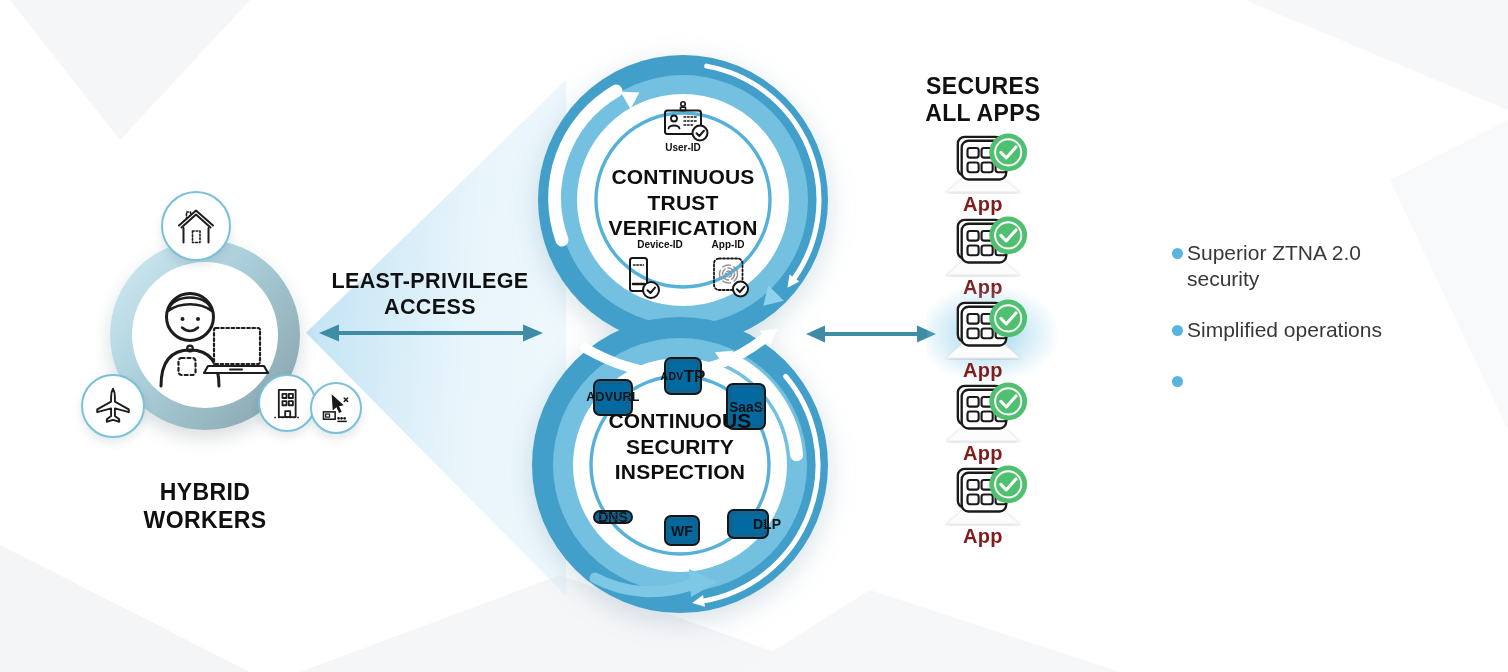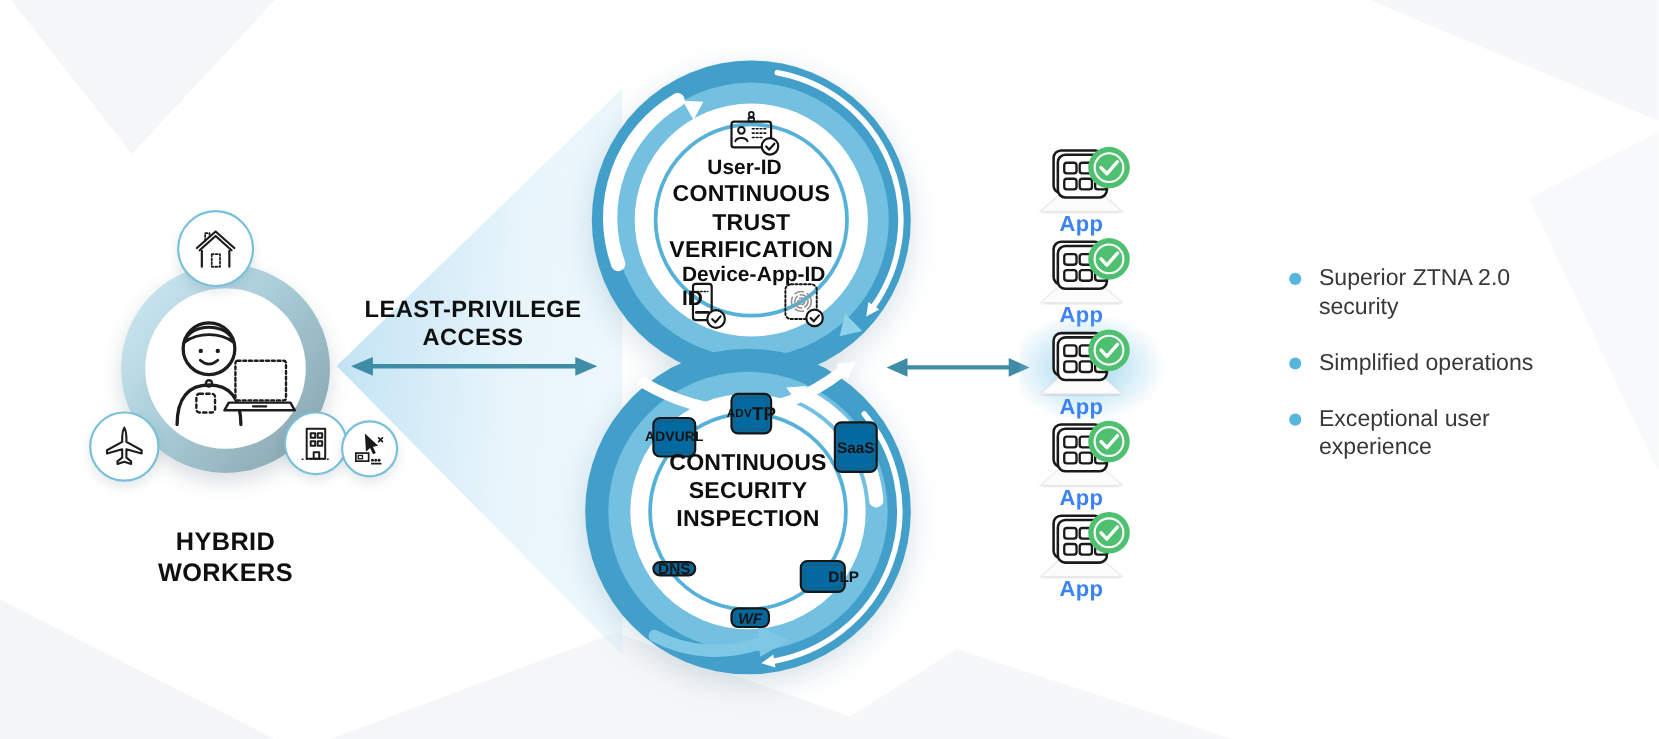--- a/index.html
+++ b/index.html
@@ -10,21 +10,21 @@
   .bgpoly{position:absolute;z-index:0;}
   
   .beam{position:absolute;left:306px;top:80px;width:260px;height:516px;z-index:1;
         clip-path:polygon(0% 49%,100% 0%,100% 100%);
         background:linear-gradient(95deg,rgba(172,217,239,0.78) 0%,rgba(205,233,247,0.45) 60%,rgba(214,238,249,0.38) 100%);}
   .fig8{position:absolute;left:515px;top:38px;z-index:2;filter:drop-shadow(0 8px 14px rgba(30,90,120,.18));}
   
   .h-black{font-weight:700;color:#101010;text-align:center;letter-spacing:.4px;}
   .circle-title{position:absolute;z-index:4;font-weight:700;font-size:21px;line-height:25.5px;
                 letter-spacing:.2px;text-align:center;color:#0e0e0e;}
-  .id-label{position:absolute;z-index:4;font-weight:700;font-size:19px;text-align:left;color:#0e0e0e;}
+  .id-label{position:absolute;z-index:4;font-weight:700;font-size:10px;text-align:center;color:#0e0e0e;}
   
   .badge{position:absolute;z-index:4;background:#0369a1;border:2px solid #161616;border-radius:7px;
          display:flex;flex-direction:row;align-items:center;justify-content:center;box-sizing:border-box;}
   .badge::before{content:"";position:absolute;inset:2px;border:1.3px dotted #4a4a4a;border-radius:4px;pointer-events:none;}
   .b-sm{font-size:10.5px;font-weight:700;line-height:11px;letter-spacing:.3px;}
   .b-lg{font-size:17px;font-weight:700;line-height:15px;}
   .b-md{font-size:12.5px;font-weight:700;line-height:13px;letter-spacing:.2px;}
   .b-one{font-size:14px;font-weight:700;}
   
   .worker-ring{position:absolute;left:110px;top:240px;width:190px;height:190px;border-radius:50%;z-index:2;
@@ -33,24 +33,24 @@
   .worker-inner{position:absolute;left:22px;top:22px;width:146px;height:146px;border-radius:50%;background:#fff;}
   .loc-circle{position:absolute;border-radius:50%;background:#fff;border:2.5px solid #79c0db;z-index:3;
               box-shadow:0 5px 10px rgba(40,70,85,.12);display:flex;align-items:center;justify-content:center;box-sizing:border-box;}
   
   .arrow-svg{position:absolute;z-index:2;}
   
   .apps-col{position:absolute;left:923px;top:132px;width:120px;z-index:2;display:flex;flex-direction:column;align-items:center;}
   .app-item{position:relative;height:83px;display:flex;flex-direction:column;align-items:center;}
   .app-glow{position:absolute;left:-8px;top:-12px;width:136px;height:100px;
             background:radial-gradient(ellipse at 45% 48%,rgba(141,206,235,.85),rgba(141,206,235,0) 68%);}
-  .app-label{position:relative;font-weight:700;font-size:20px;line-height:20px;color:#3b82f6;letter-spacing:.3px;}
+  .app-label{position:relative;font-weight:700;font-size:20px;line-height:20px;color:#7f1d1d;letter-spacing:.3px;}
   
   .benefits{position:absolute;left:1172px;top:240px;width:230px;z-index:2;list-style:none;margin:0;padding:0;}
-  .benefits li{display:flex;gap:16px;margin-bottom:25px;}
+  .benefits li{display:flex;gap:4px;margin-bottom:25px;}
   .bullet-dot{width:11px;height:11px;border-radius:50%;background:#58b5dc;flex-shrink:0;margin-top:8px;}
   .benefit-text{font-size:21px;line-height:26px;color:#383838;}
 </style>
 </head>
 <body>
 
 <div class="stage">
 
   <svg class="bgpoly" width="1508" height="672">
     <polygon points="10,0 250,0 120,140" fill="#f5f6f8"></polygon>
@@ -213,41 +213,42 @@
   </svg>
 
   <div class="badge" style="left:664px;top:357px;width:38px;height:38px;">
     <span class="b-sm">ADV</span>
     <span class="b-lg">TP</span>
   </div>
   <div class="badge" style="left:593px;top:379px;width:40px;height:37px;">
     <span class="b-md">ADV</span>
     <span class="b-md">URL</span>
   </div>
-  <div class="badge" style="left:726px;top:383px;width:40px;height:47px;margin-left:32px;">
+  <div class="badge" style="left:726px;top:383px;width:40px;height:47px;">
     <span class="b-one">SaaS</span>
   </div>
   <div class="badge" style="left:593px;top:510px;width:40px;height:14px;">
     <span class="b-one">DNS</span>
   </div>
   <div class="badge" style="left:727px;top:509px;width:38px;height:30px;padding-left:38px;">
     <span class="b-one">DLP</span>
   </div>
-  <div class="badge" style="left:664px;top:552px;width:36px;height:19px;font-style:italic;">
+  <div class="badge" style="left:664px;top:515px;width:36px;height:31px;">
     <span class="b-one">WF</span>
   </div>
 
   <div class="circle-title" style="left:592px;top:408px;width:176px;">CONTINUOUS SECURITY INSPECTION</div>
 
   <svg class="arrow-svg" style="left:801px;top:322px;" width="140" height="24">
     <line x1="22" y1="12" x2="118" y2="12" stroke="#3e8ca6" stroke-width="4"></line>
     <polygon points="5,12 24,3.5 24,20.5" fill="#3e8ca6"></polygon>
     <polygon points="135,12 116,3.5 116,20.5" fill="#3e8ca6"></polygon>
   </svg>
 
+  <div class="abs h-black" style="left:908px;top:73px;width:150px;font-size:23px;line-height:27px;z-index:2;">SECURES ALL APPS</div>
 
   <div class="apps-col">
 
     <div class="app-item">
       <svg width="96" height="62" viewBox="0 0 96 64" style="position:relative;">
         <polygon points="10,62 27,47 69,47 86,62" fill="#fcfcfd" stroke="#e9e9ee" stroke-width="1" style="filter:drop-shadow(0 2px 2px rgba(0,0,0,.12));"></polygon>
         <rect x="22" y="5" width="46" height="40" rx="7" fill="#fff" stroke="#1a1a1a" stroke-width="2.4"></rect>
         <rect x="26" y="9" width="46" height="40" rx="7" fill="#fff" stroke="#1a1a1a" stroke-width="2.4"></rect>
         <g fill="none" stroke="#1a1a1a" stroke-width="2.2">
           <rect x="32" y="16.5" width="11.5" height="10" rx="2.5"></rect>
@@ -351,17 +352,16 @@
     <li>
       <span class="bullet-dot"></span>
       <span class="benefit-text">Superior ZTNA 2.0 security</span>
     </li>
     <li>
       <span class="bullet-dot"></span>
       <span class="benefit-text">Simplified operations</span>
     </li>
     <li>
       <span class="bullet-dot"></span>
-      <span class="benefit-text">Exceptional user experience</span>
     </li>
   </ul>
 
 </div>
 
 </body></html>

